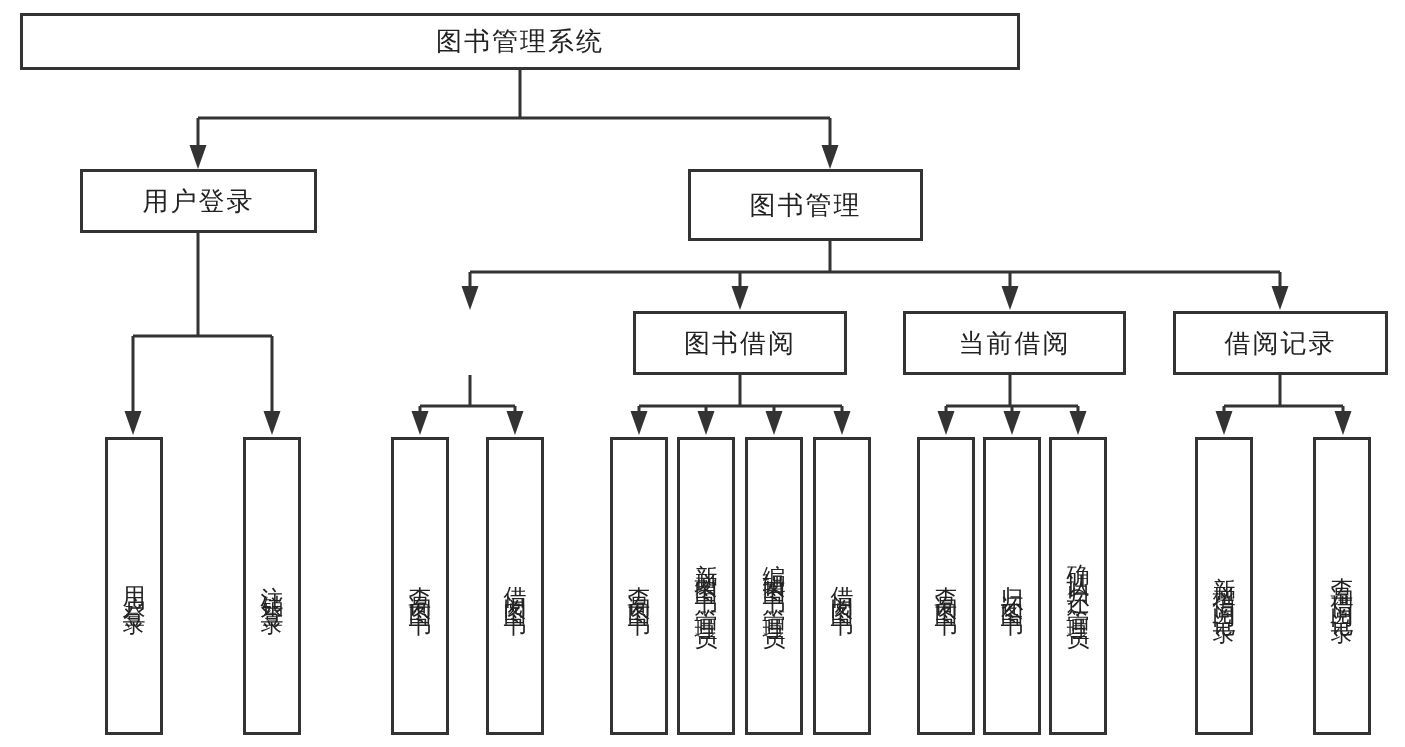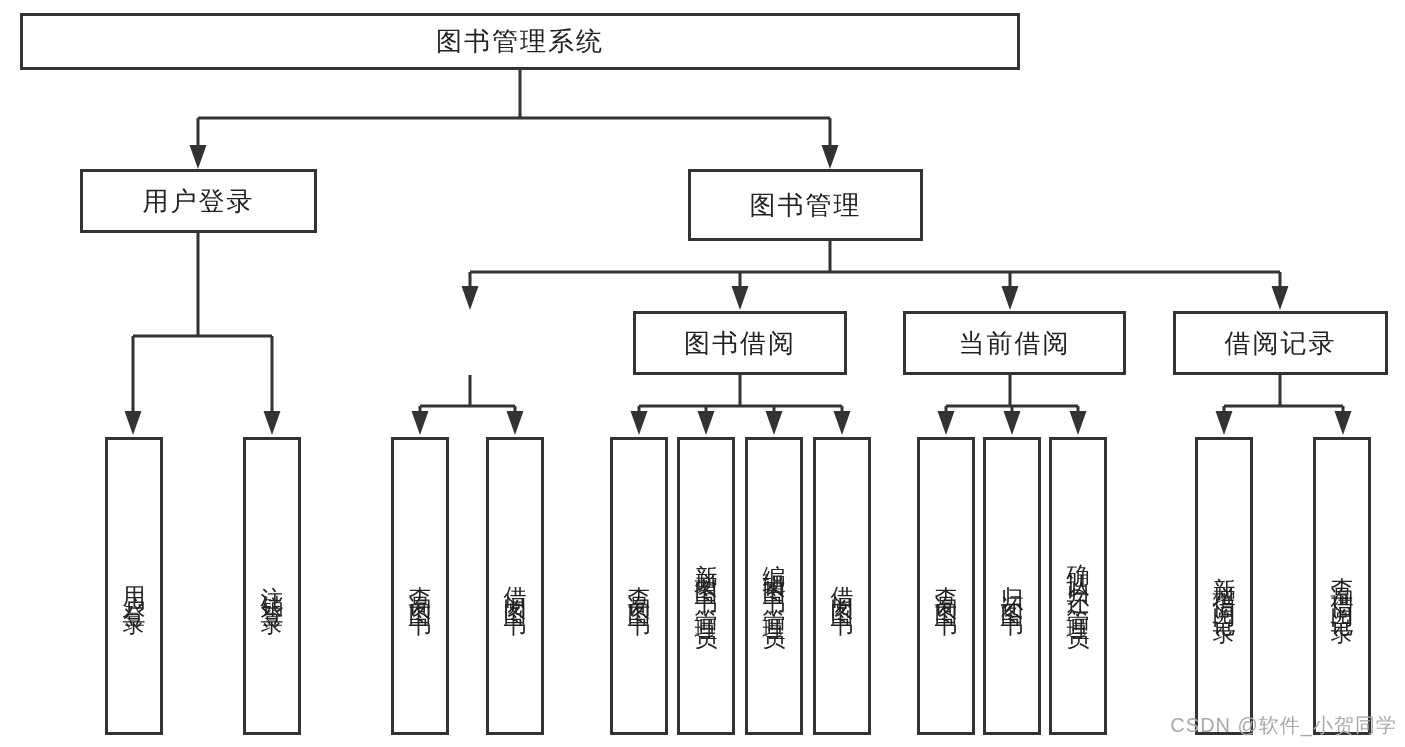--- a/index.html
+++ b/index.html
@@ -141,14 +141,13 @@
     <span>确认归还（管理员）</span>
   </div>
 
   <div class="box vbox" style="left:1195px;top:437px;width:58px;height:298px">
     <span>新增借阅记录</span>
   </div>
   <div class="box vbox" style="left:1313px;top:437px;width:58px;height:298px">
     <span>查询借阅记录</span>
   </div>
 
-  <div class="watermark">CSDN @软件_小贺同学</div>
 </div>
 
 </body></html>

